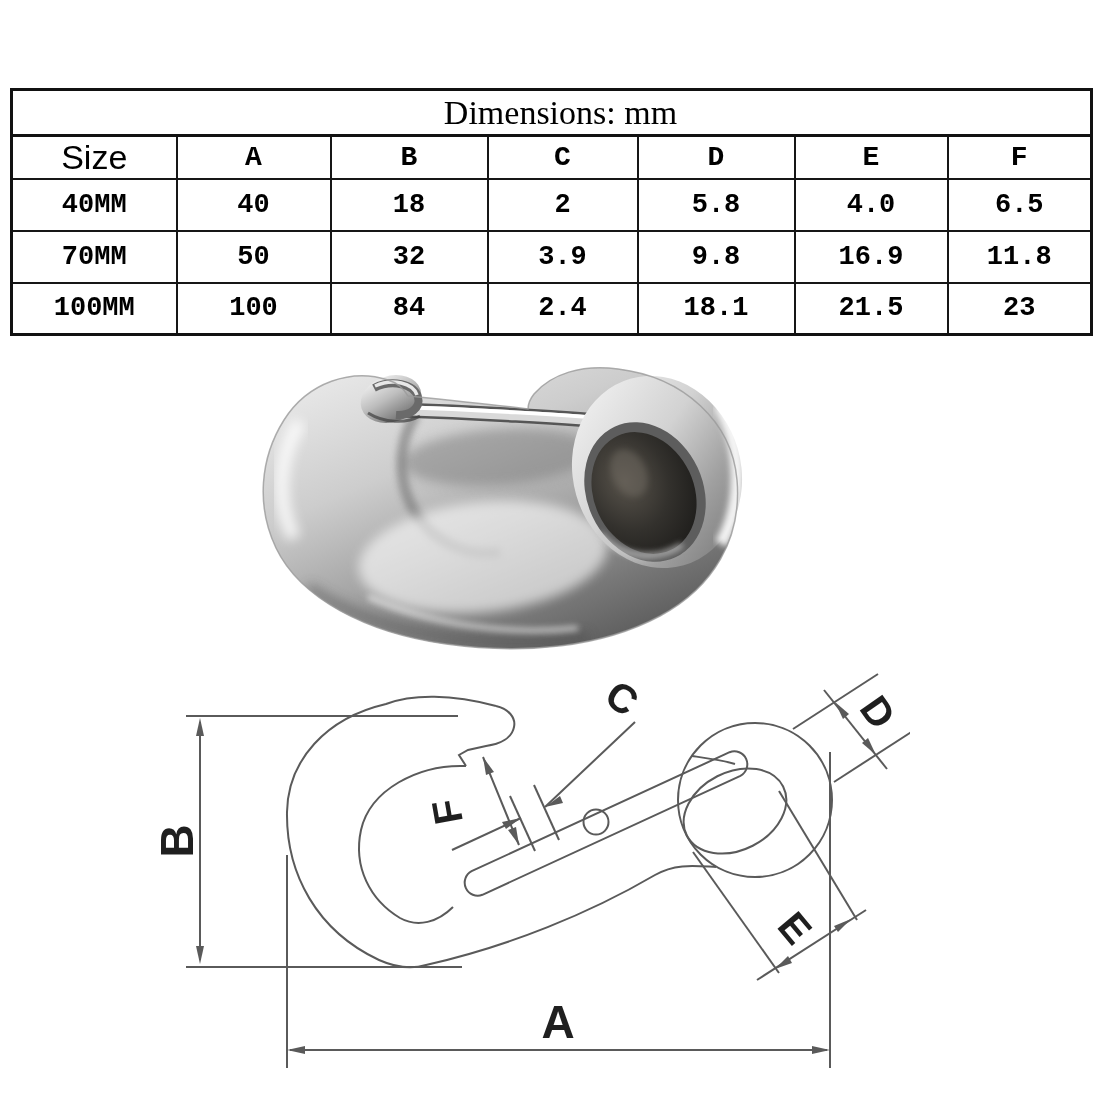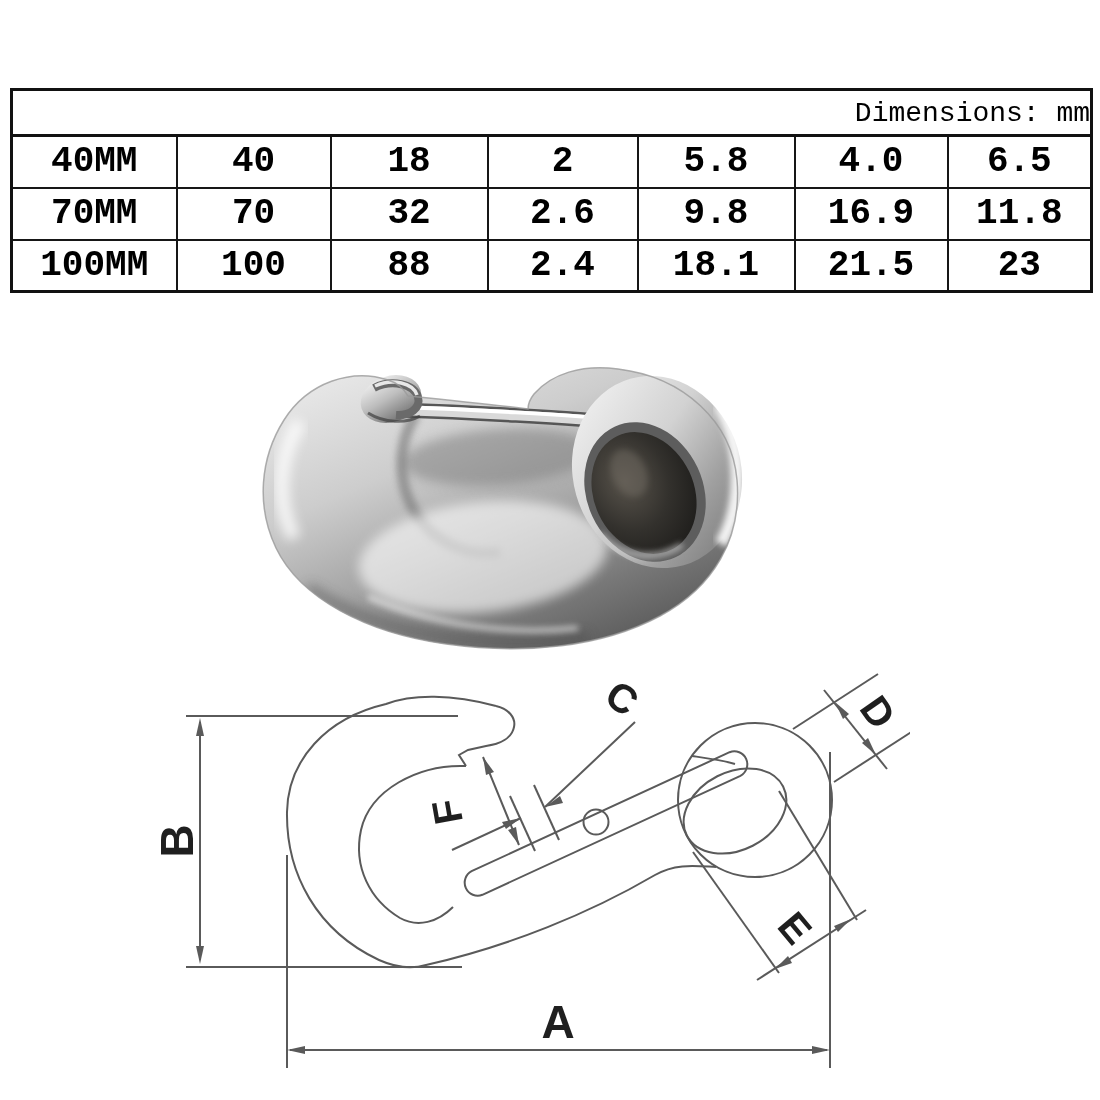--- a/index.html
+++ b/index.html
@@ -5,24 +5,24 @@
   * { margin:0; padding:0; box-sizing:border-box; }
   html,body { width:1100px; height:1100px; background:#ffffff; overflow:hidden;
               font-family:"Liberation Sans", sans-serif; position:relative; }
 
   
   table.spec { position:absolute; left:10px; top:88px; width:1080px;
                border-collapse:collapse; table-layout:fixed; background:#fff;
                border:3px solid #111; }
   table.spec td { border:2px solid #161616; text-align:center; vertical-align:middle;
                   font-family:"Liberation Mono", monospace; font-weight:600;
-                  font-size:36px; color:#000; height:52px; padding:0; overflow:hidden; }
-  table.spec tr.title-row td { border-bottom:3px solid #111; text-align:right;
-                  padding:3px 0 2px 18px; font-family:Liberation Mono, monospace;
-                  font-weight:400; font-size:28px; height:46px; }
+                  font-size:27px; color:#000; height:52px; padding:0; overflow:hidden; }
+  table.spec tr.title-row td { border-bottom:3px solid #111; text-align:center;
+                  padding:3px 0 2px 18px; font-family:Liberation Serif, serif;
+                  font-weight:400; font-size:34px; height:46px; }
   table.spec tr.head-row td { height:43px; font-size:28px; }
   table.spec tr.head-row td.size-h { font-family:"Liberation Sans", sans-serif;
                   font-weight:400; font-size:34px; }
 
   
   svg.photo { position:absolute; left:248px; top:352px; }
 
   
   .drawing { position:absolute; left:130px; top:660px; width:780px; height:430px; }
   .drawing svg { position:absolute; left:0; top:0; }
@@ -41,42 +41,51 @@
       <col style="width:157px">
     <col style="width:150px">
       <col style="width:157px">
       <col style="width:153px">
     <col style="width:144px">
   </colgroup>
   <tbody>
       <tr class="title-row">
     <td colspan="7">Dimensions: mm</td>
   </tr>
+  <tr class="head-row">
+    <td class="size-h">Size</td>
+    <td>A</td>
+    <td>B</td>
+    <td>C</td>
+    <td>D</td>
+    <td>E</td>
+    <td>F</td>
+  </tr>
   <tr>
     <td>40MM</td>
     <td>40</td>
     <td>18</td>
     <td>2</td>
     <td>5.8</td>
     <td>4.0</td>
     <td>6.5</td>
   </tr>
   <tr>
     <td>70MM</td>
-    <td>70</td>
+    <td>50</td>
     <td>32</td>
-    <td>2.6</td>
+    <td>3.9</td>
     <td>9.8</td>
     <td>16.9</td>
     <td>11.8</td>
   </tr>
   <tr>
     <td>100MM</td>
     <td>100</td>
-    <td>88</td>
+    <td>84</td>
     <td>2.4</td>
     <td>18.1</td>
     <td>21.5</td>
     <td>23</td>
   </tr>
 </tbody>
   </table>
 
 <svg class="photo" width="500" height="300" viewBox="0 0 500 300" aria-hidden="true">
   <defs>

